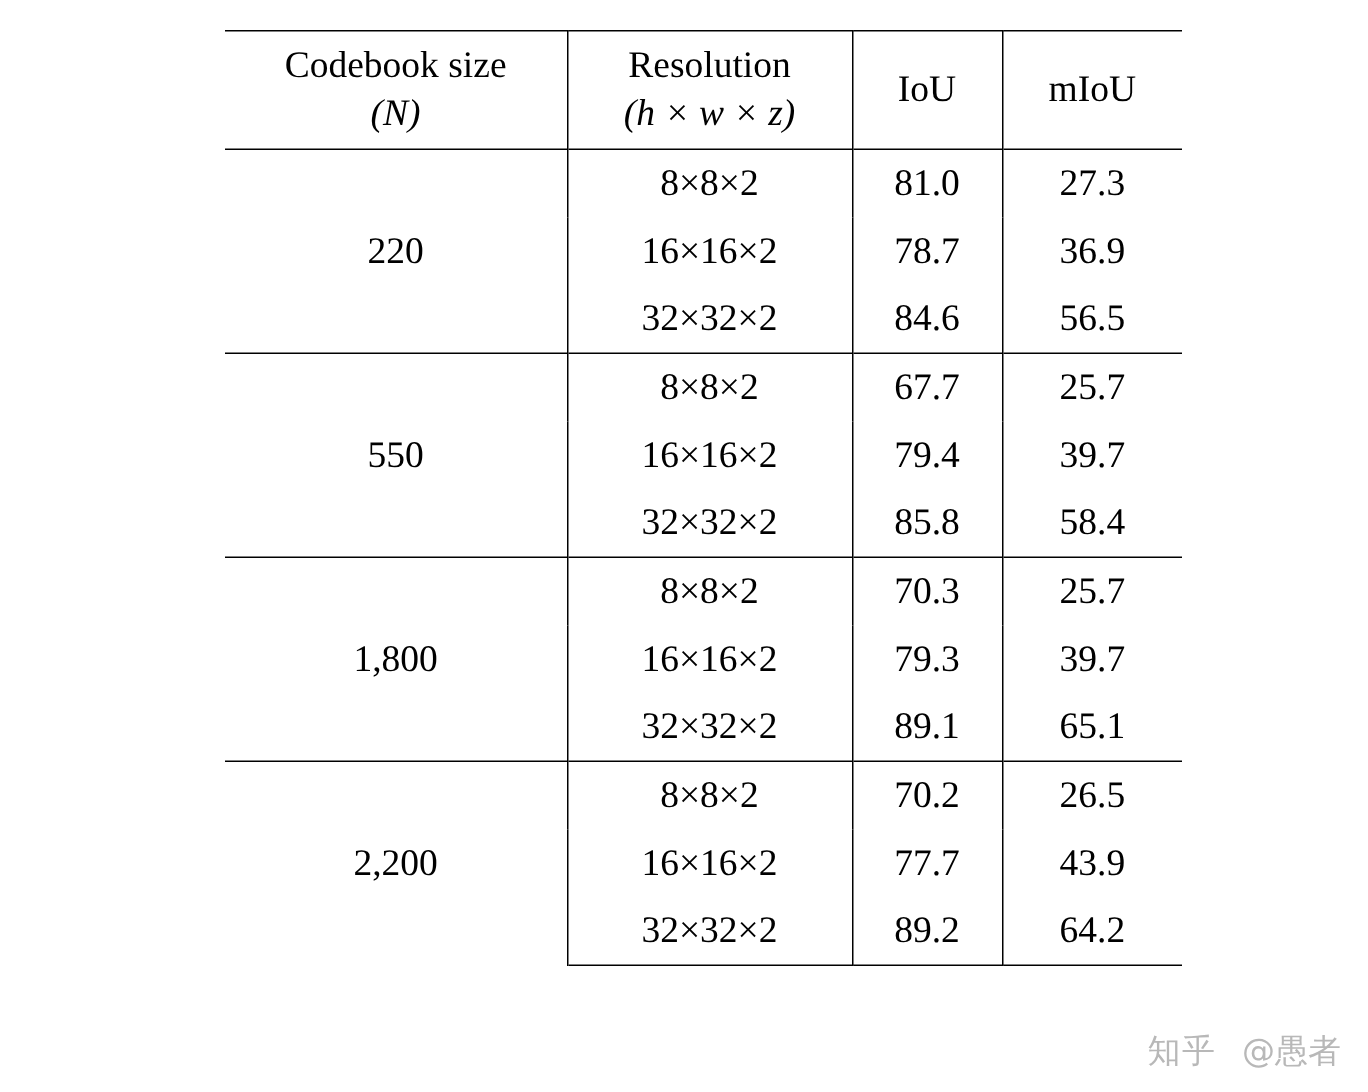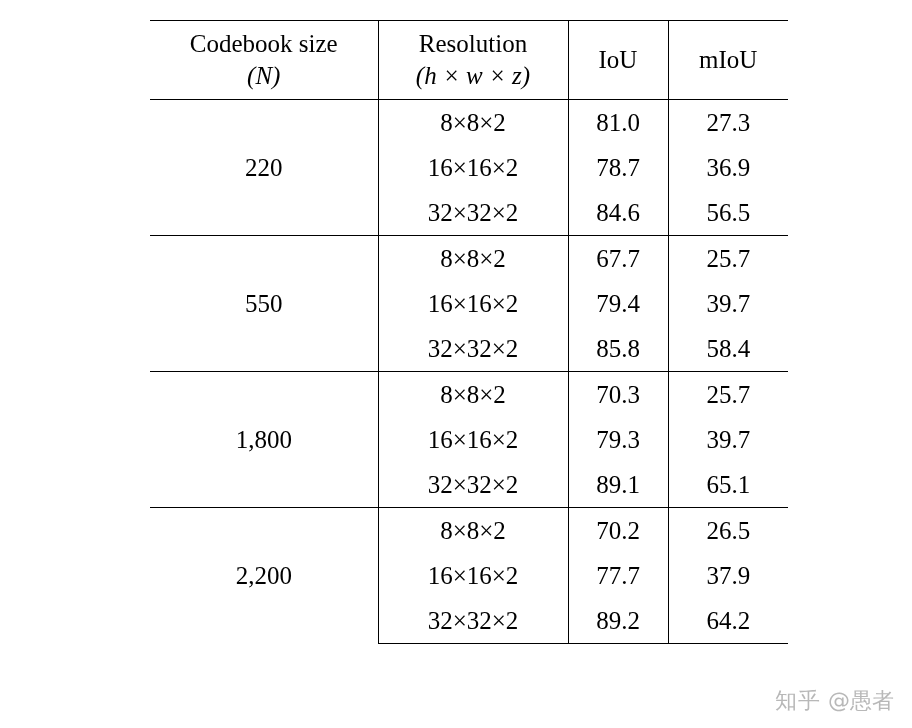--- a/index.html
+++ b/index.html
@@ -92,21 +92,21 @@
   }
   .caption b { font-weight: bold; }
 
   
   .watermark {
     position: absolute;
     right: 18px;
     bottom: 12px;
     display: flex;
     align-items: center;
-    gap: 7px;
+    gap: 17px;
     color: #b8b8b8;
     font-size: 22px;
     font-family: "DejaVu Sans", sans-serif;
   }
   .watermark .zh-logo {
     font-size: 22px;
     letter-spacing: 1px;
   }
   .watermark .zh-user {
     font-size: 22px;
@@ -194,21 +194,21 @@
 
         <tr class="rule-mid">
           <td class="group-label vsep-r" rowspan="3">2,200</td>
           <td class="vsep-r">8×8×2</td>
           <td class="vsep-r">70.2</td>
           <td>26.5</td>
         </tr>
         <tr>
           <td class="vsep-r">16×16×2</td>
           <td class="vsep-r">77.7</td>
-          <td>37.9</td>
+          <td>43.9</td>
         </tr>
         <tr class="rule-bottom">
           <td class="vsep-r">32×32×2</td>
           <td class="vsep-r">89.2</td>
           <td>64.2</td>
         </tr>
 
       </tbody>
     </table>
   </div>

